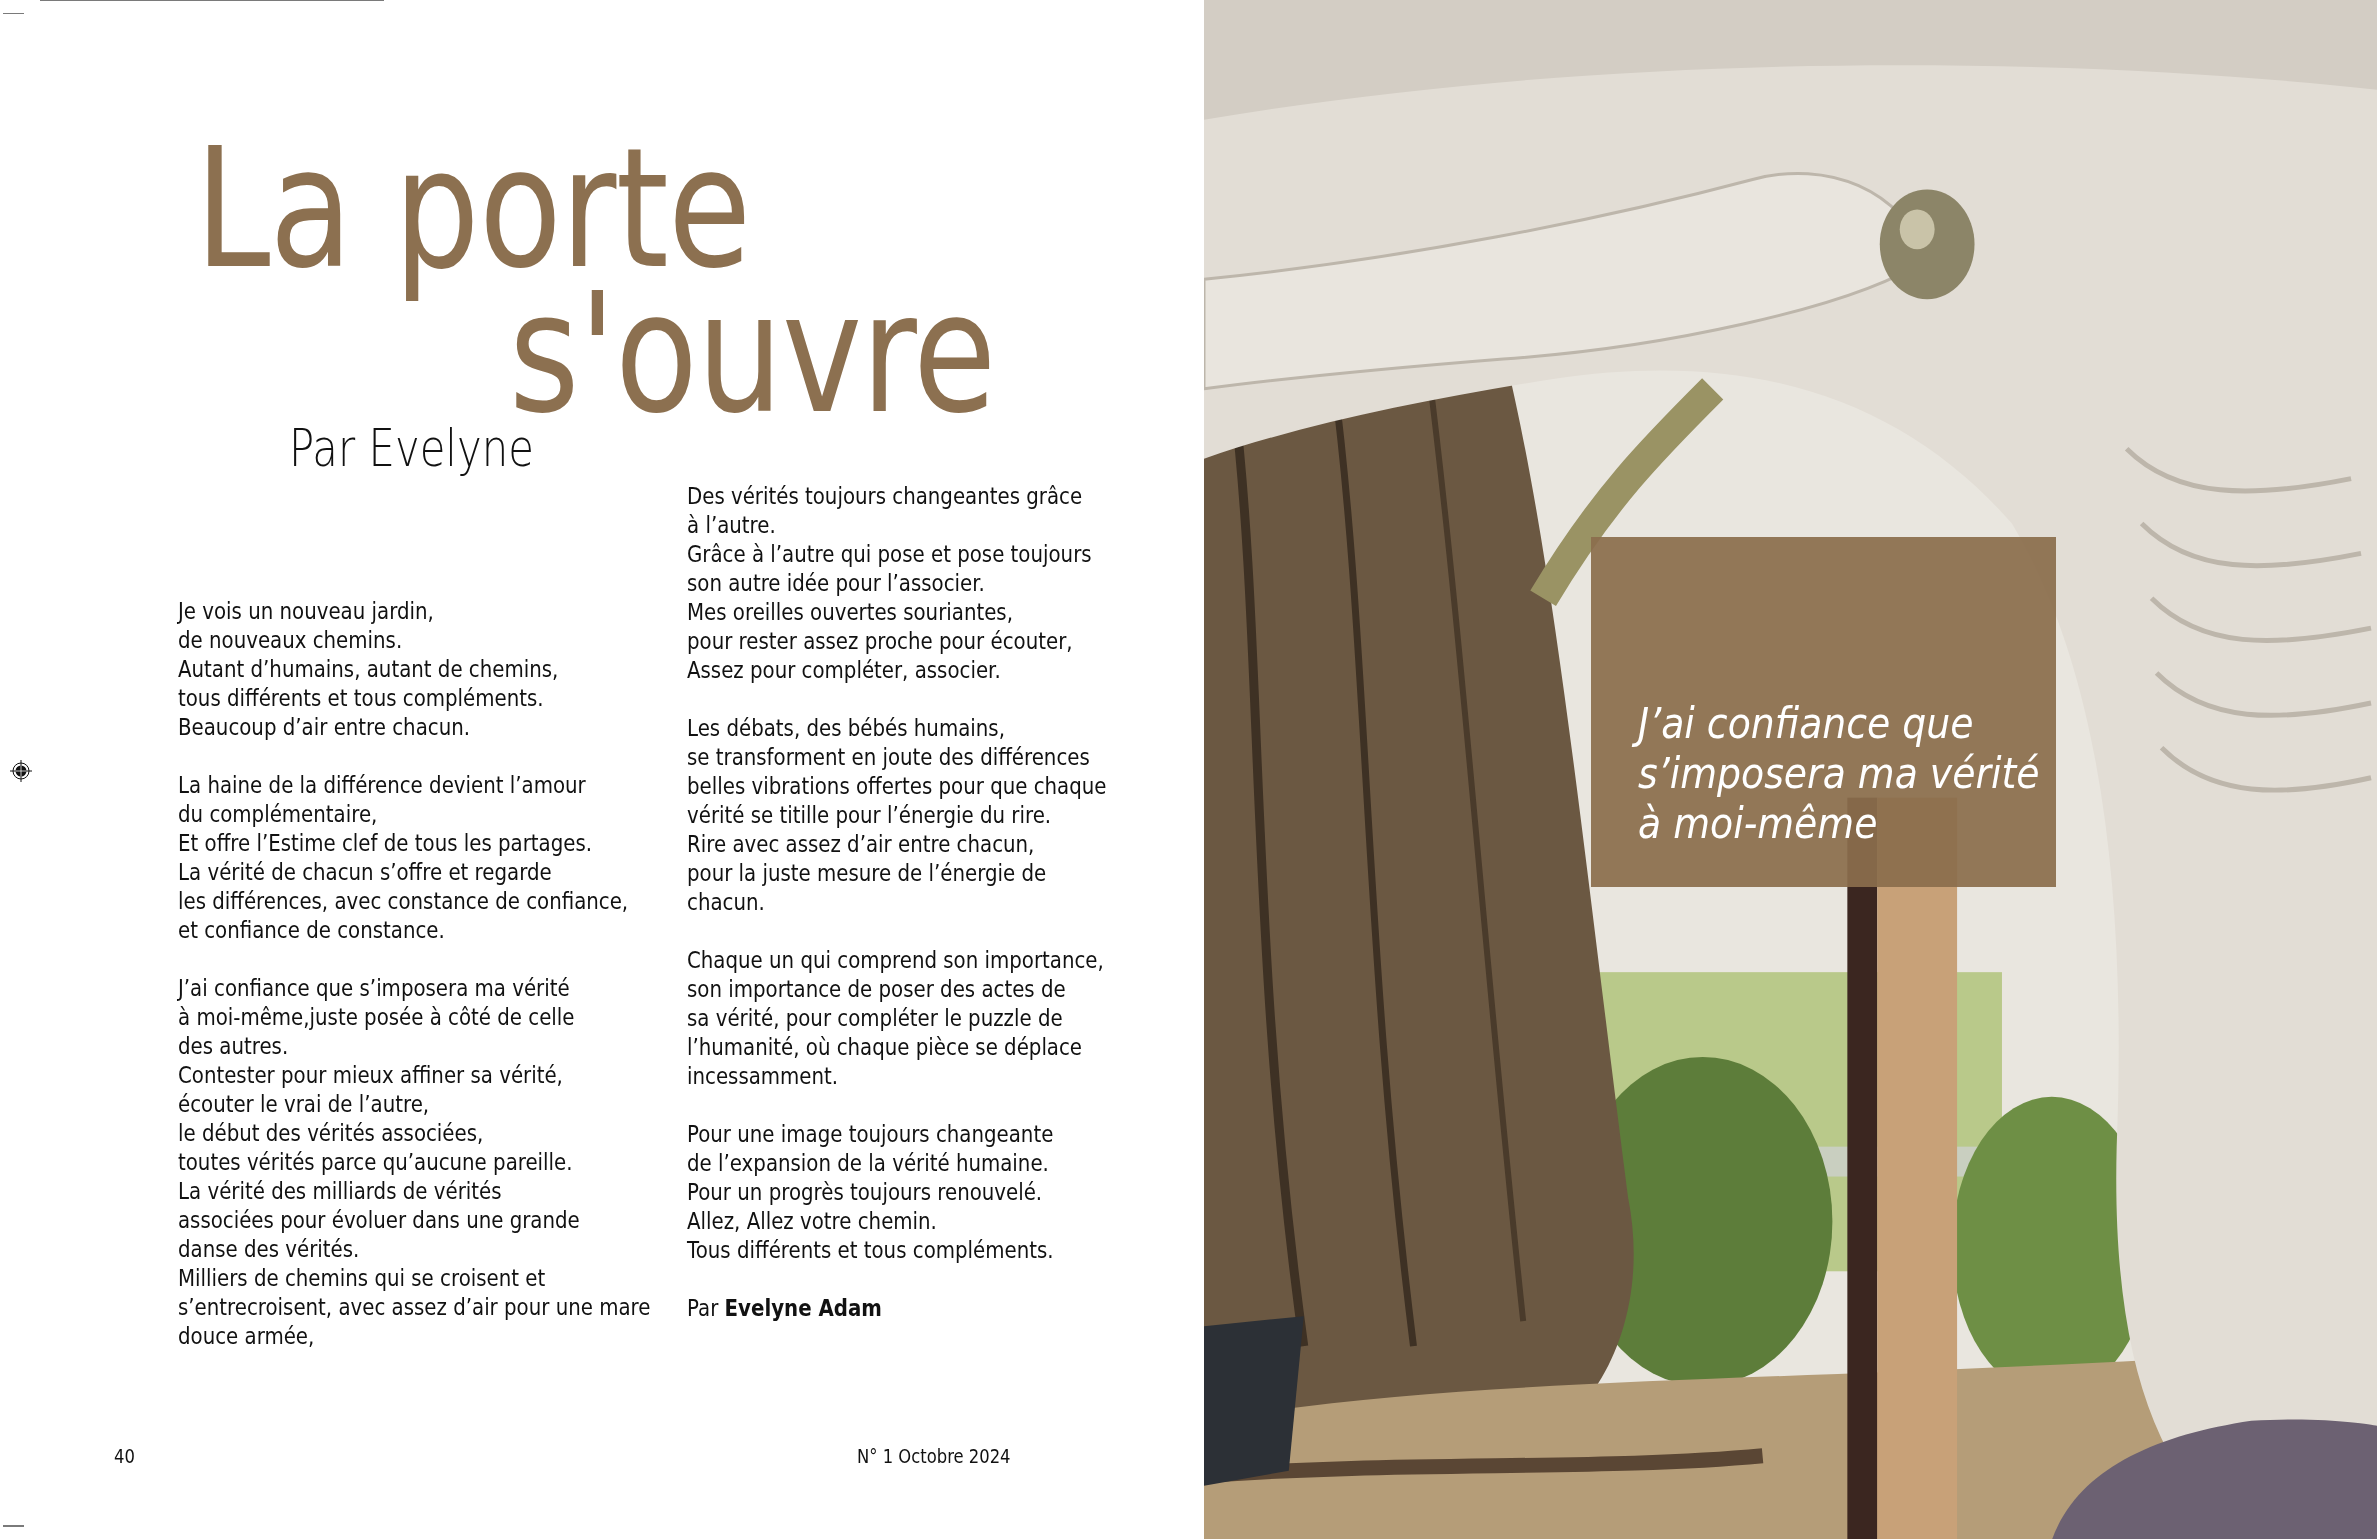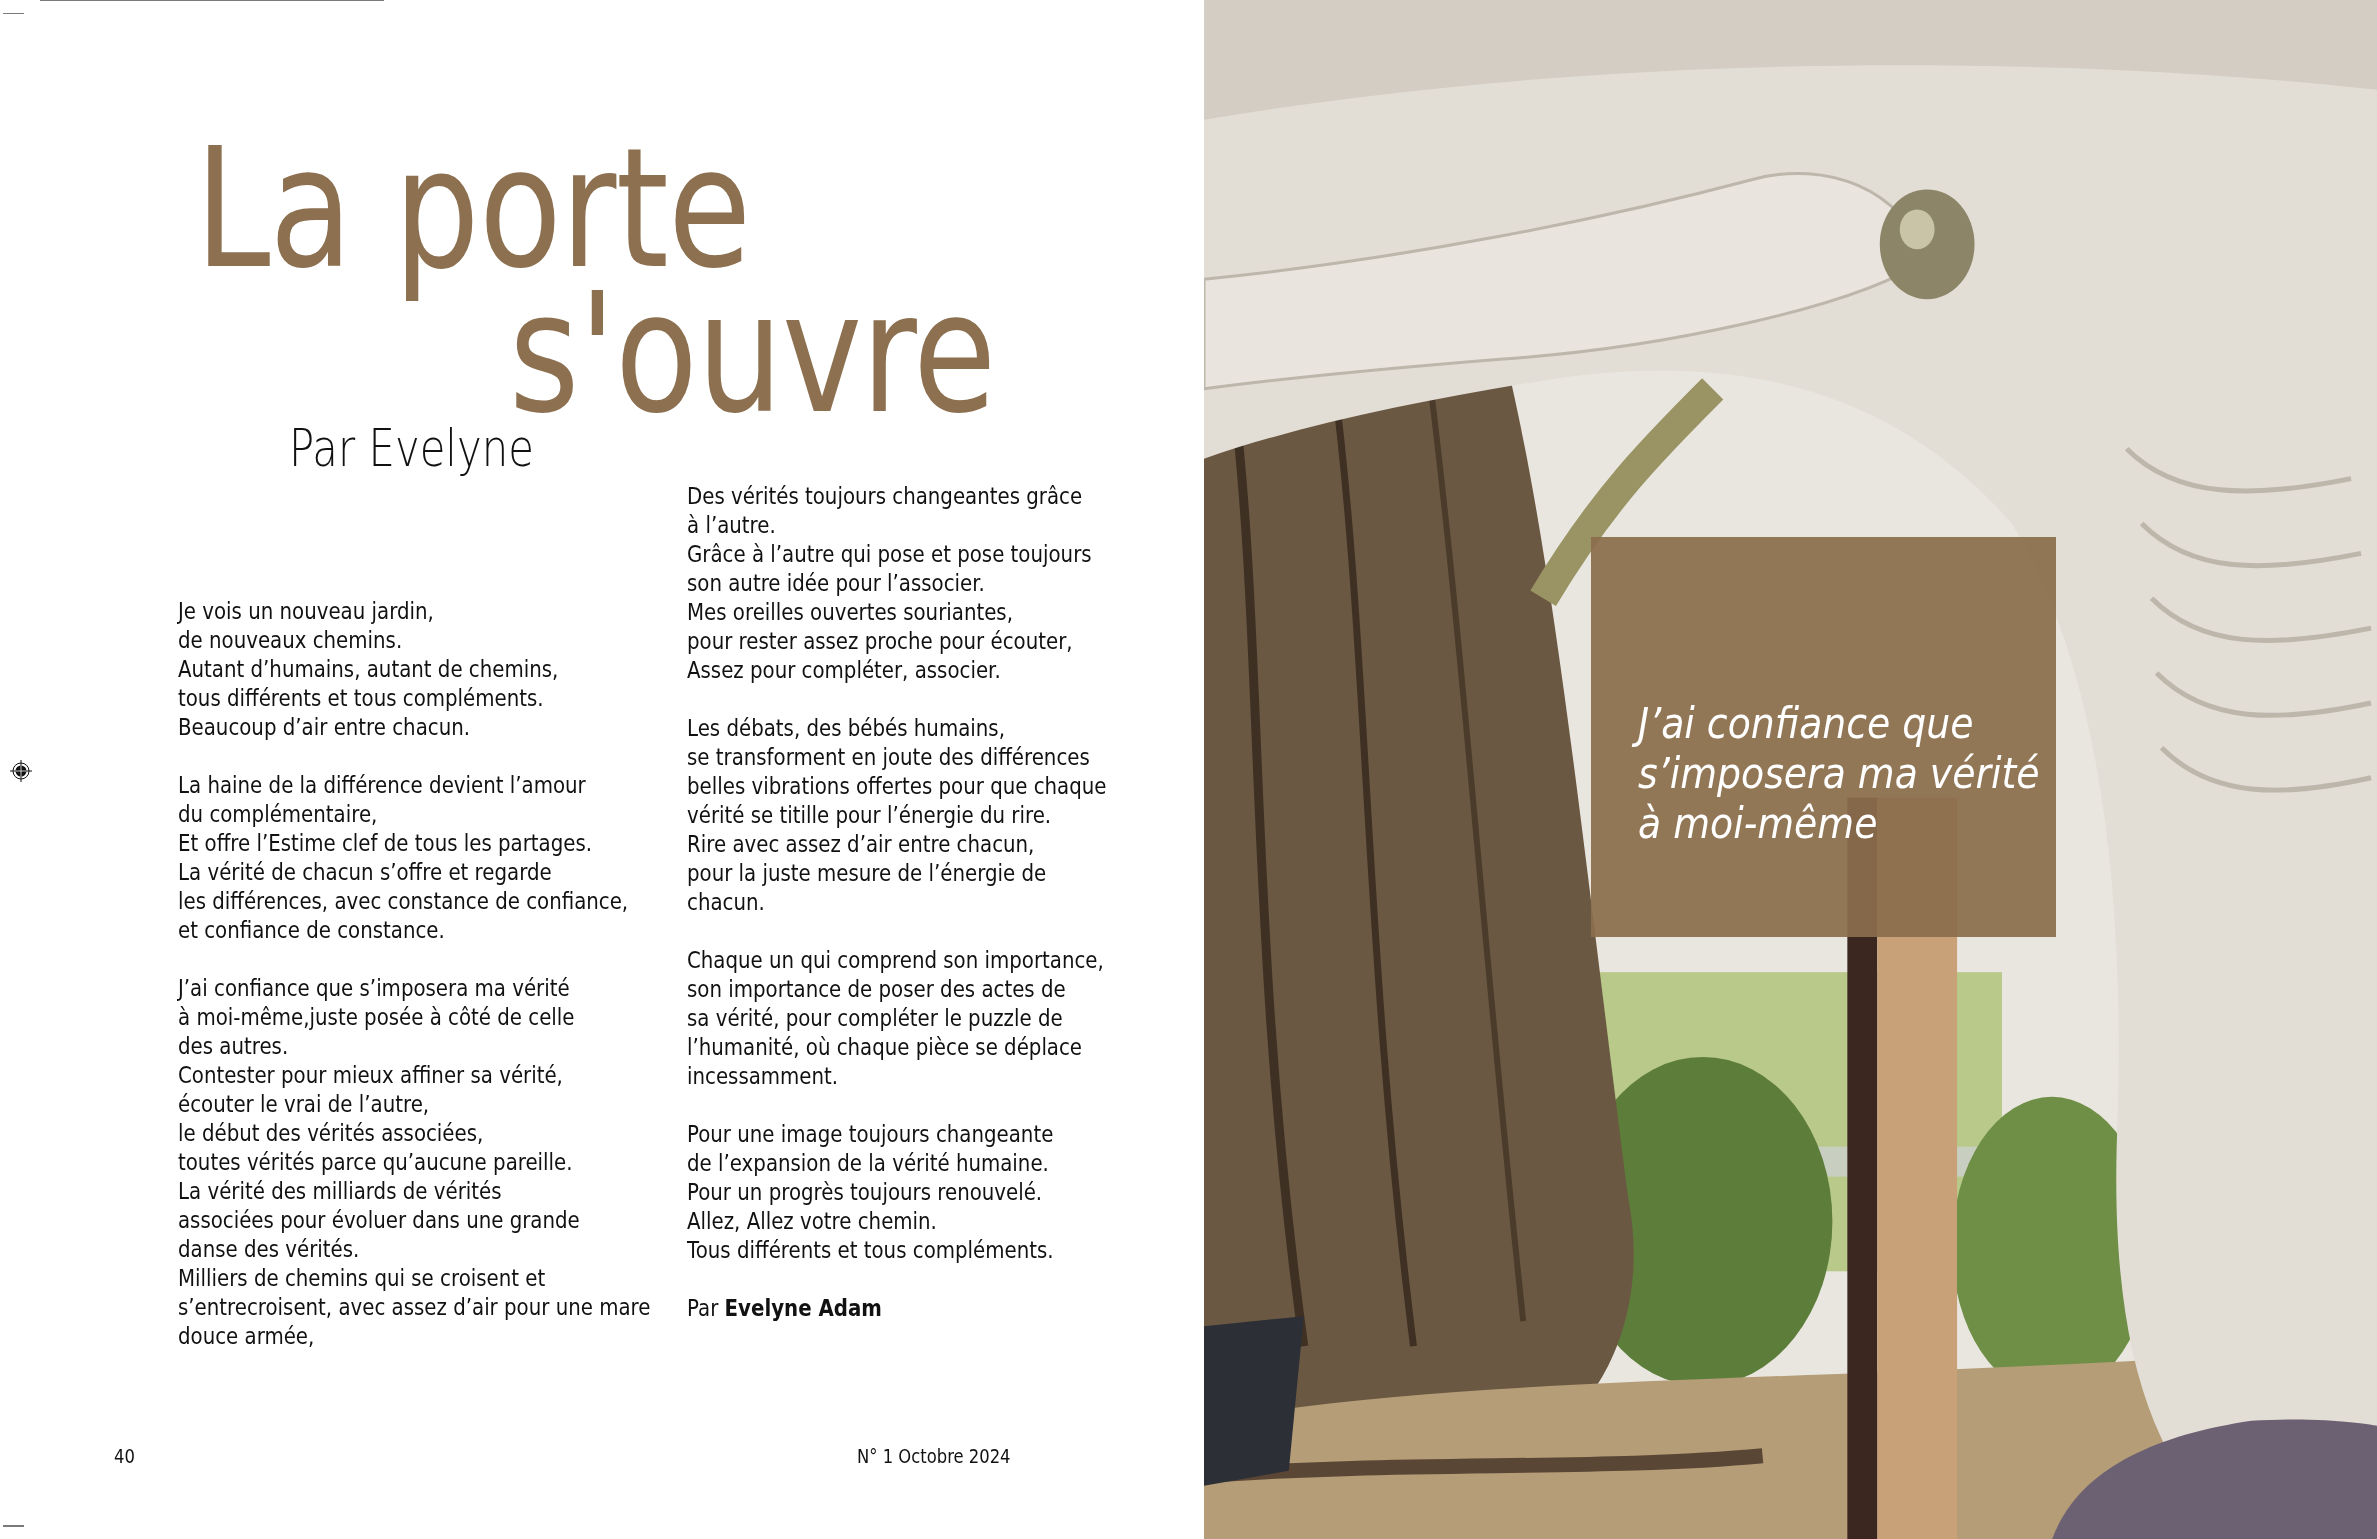--- a/index.html
+++ b/index.html
@@ -37,21 +37,21 @@
   .folio { position:absolute; top:1444px; font-size:20px; color:#111; font-family:"DejaVu Sans", sans-serif;
     transform:scaleX(0.82); transform-origin:left top; }
   .folio-page { left:114px; }
   .folio-issue { left:857px; }
 
   
   .photo { position:absolute; left:1204px; top:0; width:1174px; height:1540px; overflow:hidden;
     background:linear-gradient(180deg,#d9d3cb 0%,#c9c1b6 30%,#6b5a45 60%,#4c3d2e 100%); }
   .photo svg { position:absolute; left:0; top:0; width:100%; height:100%; }
 
-  .quote-box { position:absolute; left:1591px; top:537px; width:465px; height:400px;
+  .quote-box { position:absolute; left:1591px; top:537px; width:465px; height:350px;
     background:rgba(139,110,76,0.93); }
   .quote-text { position:absolute; left:47px; top:162px; font-size:42px; line-height:50px;
     color:#ffffff; font-style:italic; font-family:"DejaVu Sans", sans-serif;
     transform:scaleX(0.9); transform-origin:left top; white-space:nowrap; }
   .quote-text .ln { display:block; }
 </style>
 </head>
 <body>
 
 <div class="crop crop-top"></div>

